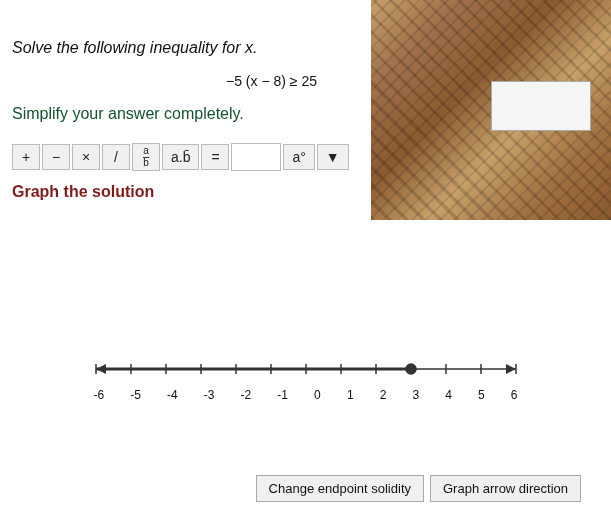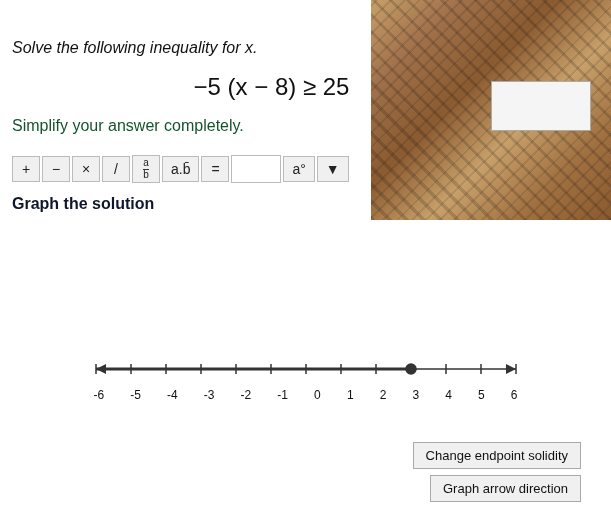--- a/index.html
+++ b/index.html
@@ -56,21 +56,21 @@
       font-weight: normal;
       margin-bottom: 16px;
     }
 
     .problem-statement span {
       font-style: italic;
     }
 
     .equation {
       text-align: center;
-      font-size: 24px;
+      font-size: 14px;
       color: #111;
       margin-bottom: 16px;
       padding-right: 60px;
     }
 
     .simplify-text {
       font-size: 16px;
       color: #14532d;
       margin-bottom: 20px;
     }
@@ -111,21 +111,21 @@
       border: 1px solid #bbb;
       background: #fff;
       width: 50px;
       height: 28px;
       font-size: 14px;
       padding: 2px 4px;
     }
 
     .graph-label {
       font-size: 16px;
-      color: #0f172a;
+      color: #7f1d1d;
       font-weight: bold;
       margin-bottom: 0px;
     }
 
     
     .number-line-container {
       position: absolute;
       bottom: 120px;
       left: 0;
       right: 0;
@@ -154,23 +154,23 @@
       color: #111;
       padding: 0 8px;
     }
 
     
     .buttons-area {
       position: absolute;
       bottom: 20px;
       right: 30px;
       display: flex;
-      flex-direction: column;
+      flex-direction: row;
       gap: 6px;
-      align-items: flex-end;
+      align-items: center;
     }
 
     .action-btn {
       border: 1px solid #aaa;
       background: #f0f0f0;
       padding: 5px 12px;
       font-size: 13px;
       cursor: pointer;
       color: #111;
       white-space: nowrap;

